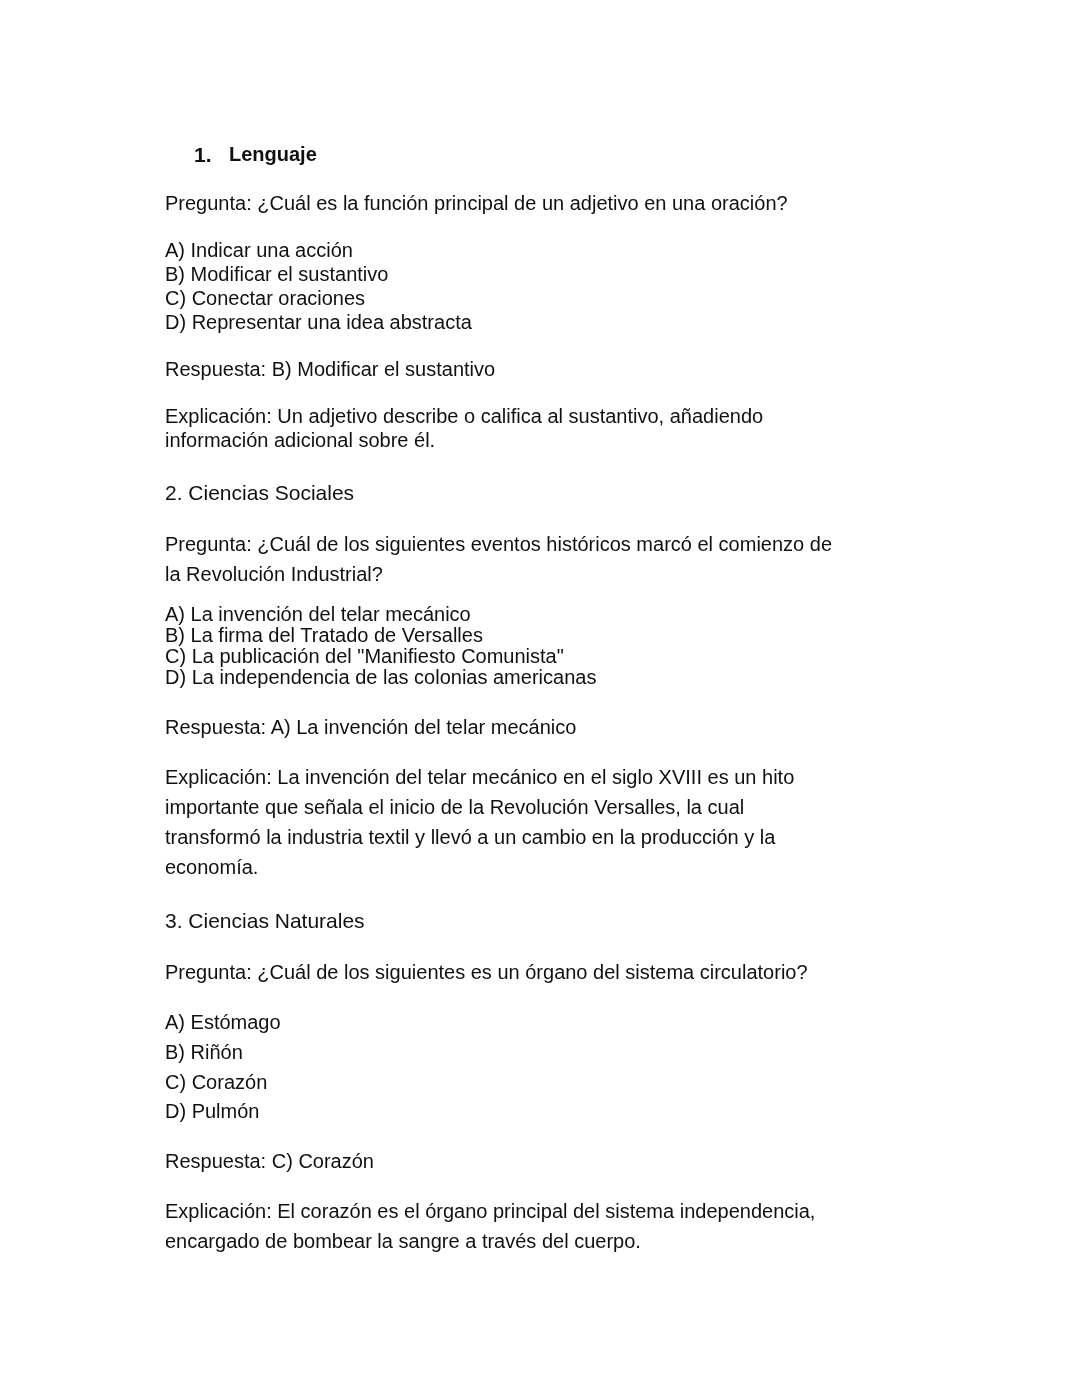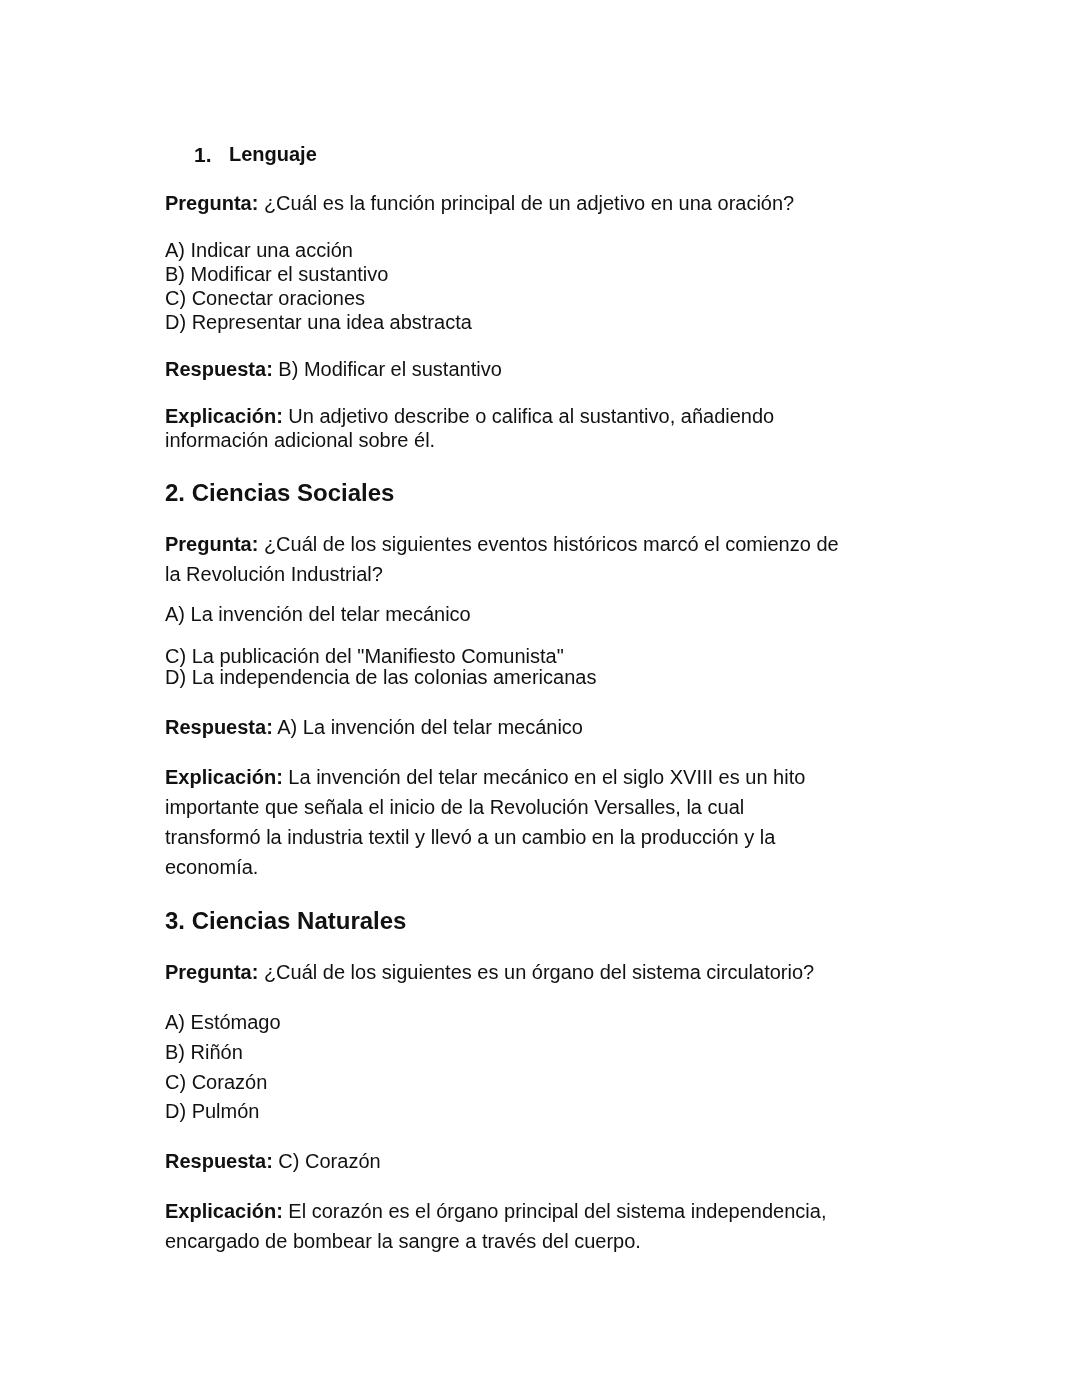--- a/index.html
+++ b/index.html
@@ -1,23 +1,23 @@
 <!DOCTYPE html>
 <html><head>
 <meta charset="utf-8">
 <style>
   html, body { margin: 0; padding: 0; background: #ffffff; }
   body { width: 1080px; height: 1397px; position: relative; overflow: hidden;
          font-family: "Liberation Sans", sans-serif; color: #111111; }
   .page { position: absolute; left: 0; top: 0; width: 1080px; height: 1397px; background: #fff; }
   .t { position: absolute; left: 165px; font-size: 20px; line-height: 24px; white-space: nowrap; color: #111; }
-  .b { font-weight: bold; margin-top: 45px; }
+  .b { font-weight: normal; margin-top: 45px; }
   .h1num { position: absolute; left: 194px; top: 143px; font-size: 21px; font-weight: bold; }
   .h1txt { position: absolute; left: 229px; top: 143px; font-size: 20px; font-weight: bold; }
-  .h { font-size: 24px; font-weight: bold; }
+  .h { font-size: 21px; font-weight: normal; }
 </style>
 </head>
 <body>
 
 <div class="page">
 
   <span class="h1num">1.</span>
   <span class="h1txt">Lenguaje</span>
 
   <div class="t" style="top:191px"><span class="b">Pregunta:</span><span> ¿Cuál es la función principal de un adjetivo en una oración?</span></div>
@@ -31,20 +31,21 @@
 
   <div class="t" style="top:428px">información adicional sobre él.</div>
   <div class="t" style="top:404px"><span class="b">Explicación:</span><span> Un adjetivo describe o califica al sustantivo, añadiendo</span></div>
 
   <div class="t h" style="top:481px">2. Ciencias Sociales</div>
 
   <div class="t" style="top:532px"><span class="b">Pregunta:</span><span> ¿Cuál de los siguientes eventos históricos marcó el comienzo de</span></div>
   <div class="t" style="top:562px">la Revolución Industrial?</div>
 
   <div class="t" style="top:604px; line-height:21px">A) La invención del telar mecánico</div>
+  <div class="t" style="top:625px; line-height:21px">B) La firma del Tratado de Versalles</div>
   <div class="t" style="top:646px; line-height:21px">C) La publicación del "Manifiesto Comunista"</div>
   <div class="t" style="top:667px; line-height:21px">D) La independencia de las colonias americanas</div>
 
   <div class="t" style="top:715px"><span class="b">Respuesta:</span><span> A) La invención del telar mecánico</span></div>
 
   <div class="t" style="top:765px"><span class="b">Explicación:</span><span> La invención del telar mecánico en el siglo XVIII es un hito</span></div>
   <div class="t" style="top:795px">importante que señala el inicio de la Revolución Versalles, la cual</div>
   <div class="t" style="top:825px">transformó la industria textil y llevó a un cambio en la producción y la</div>
   <div class="t" style="top:855px">economía.</div>
 

